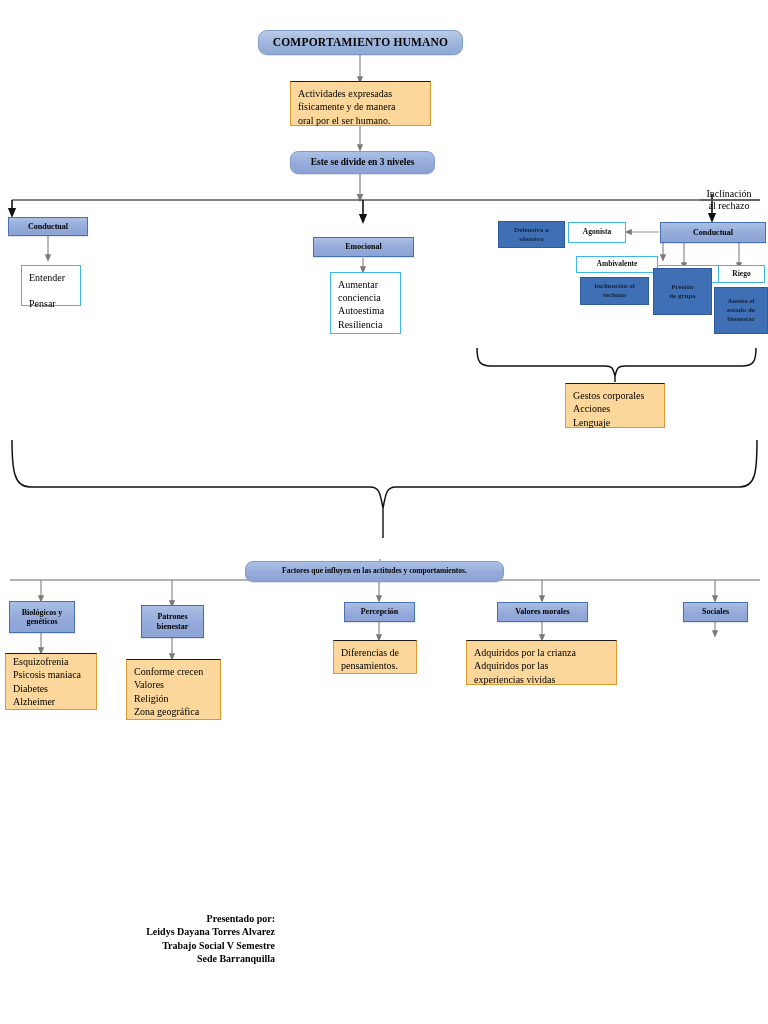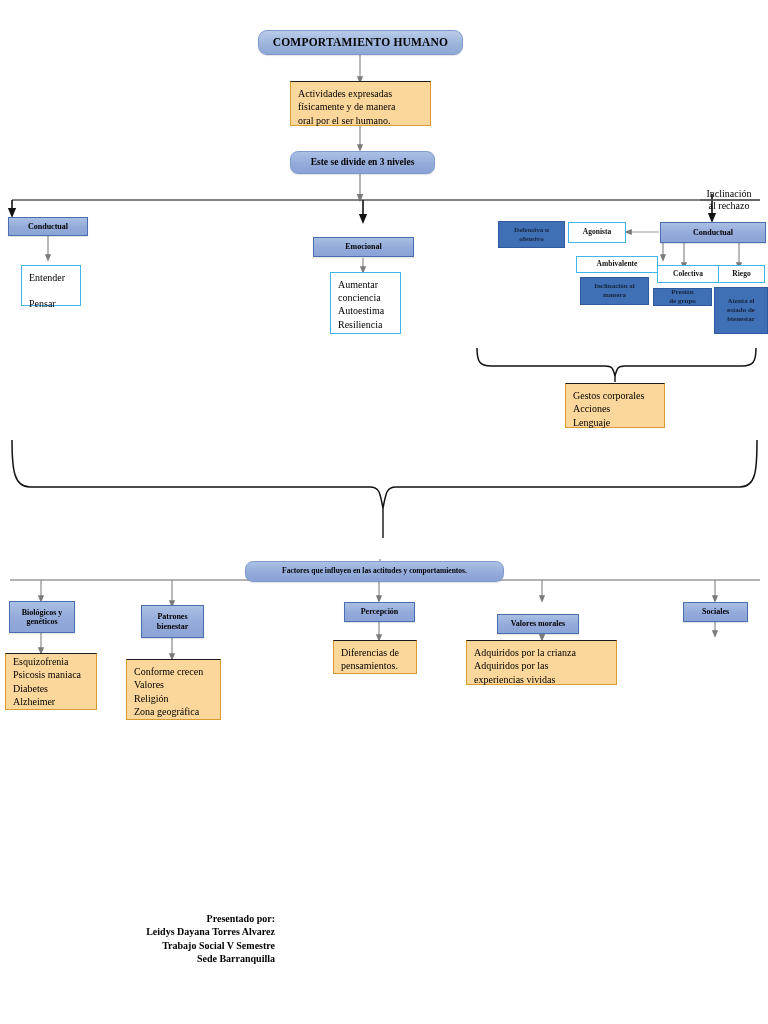--- a/index.html
+++ b/index.html
@@ -238,27 +238,27 @@
   <div class="node box-darkblue" style="left:498px; top:221px; width:67px; height:27px;">
     <span>Defensiva u
 ofensivo</span>
   </div>
 
   <div class="node box-cyan" style="left:576px; top:256px; width:82px; height:17px;">
     <span>Ambivalente</span>
   </div>
   <div class="node box-darkblue" style="left:580px; top:277px; width:69px; height:28px;">
     <span>Inclinación al
-manera</span>
+rechazo</span>
   </div>
 
   <div class="node box-cyan" style="left:657px; top:265px; width:62px; height:18px;">
     <span>Colectiva</span>
   </div>
-  <div class="node box-darkblue" style="left:653px; top:288px; width:59px; height:18px;">
+  <div class="node box-darkblue" style="left:653px; top:268px; width:59px; height:47px;">
     <span>Presión
 de grupo</span>
   </div>
 
   <div class="node box-cyan" style="left:718px; top:265px; width:47px; height:18px;">
     <span>Riego</span>
   </div>
   <div class="node box-darkblue" style="left:714px; top:287px; width:54px; height:47px;">
     <span>Atenta el
 estado de
@@ -298,21 +298,21 @@
   </div>
 
   <div class="node box-blue" style="left:344px; top:602px; width:71px; height:20px;">
     <span>Percepción</span>
   </div>
   <div class="node box-orange" style="left:333px; top:640px; width:84px; height:34px;">
     <span>Diferencias de
 pensamientos.</span>
   </div>
 
-  <div class="node box-blue" style="left:497px; top:602px; width:82px; height:20px;margin-top:12px;">
+  <div class="node box-blue" style="left:497px; top:602px; width:91px; height:20px;">
     <span>Valores morales</span>
   </div>
   <div class="node box-orange" style="left:466px; top:640px; width:151px; height:45px;">
     <span>Adquiridos por la crianza
 Adquiridos por las
 experiencias vividas</span>
   </div>
 
   <div class="node box-blue" style="left:683px; top:602px; width:65px; height:20px;">
     <span>Sociales</span>

